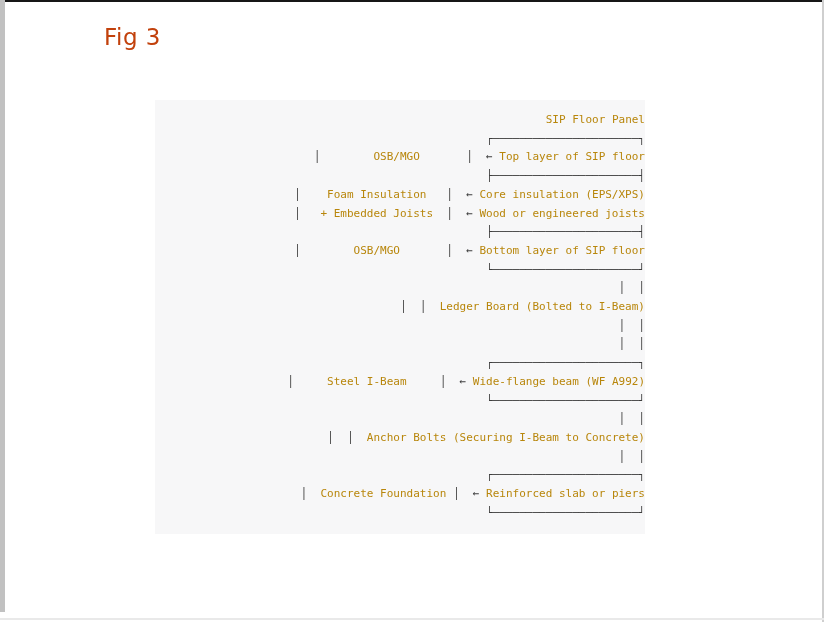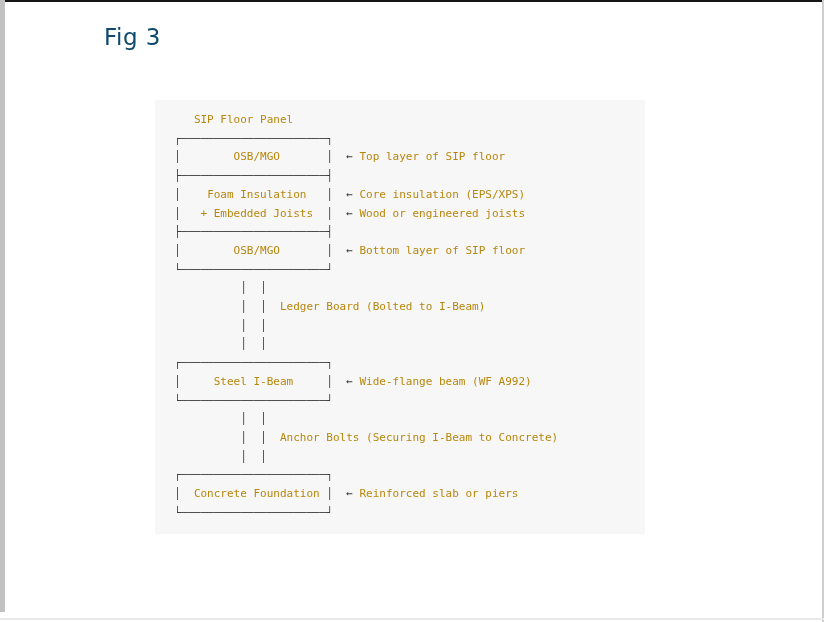--- a/index.html
+++ b/index.html
@@ -14,30 +14,31 @@
   
   .edge-left   { position:absolute; left:0; top:0; width:5px; height:612px; background:#c1c1c1; }
   .edge-top    { position:absolute; left:5px; top:0; width:819px; height:2px; background:#161616; }
   .edge-right  { position:absolute; right:0; top:0; width:2px; height:622px; background:#cfcfcf; }
   .edge-bottom { position:absolute; left:0; top:618px; width:824px; height:2px; background:#e9e9e9; }
 
   .fig-title {
     position: absolute;
     left: 104px; top: 24px;
     font-size: 23px;
-    color: #0c4a6e;
+    color: #c2410c;
     letter-spacing: 0.5px;
   }
 
   .code-block {
     position: absolute;
     left: 155px; top: 100px;
     width: 490px; height: 434px;
     background: #f7f7f8;
     padding: 11px 0 0 19px;
+    text-align: right;
   }
   .ascii-art {
     font-family: "DejaVu Sans Mono", "Liberation Mono", monospace;
     font-size: 11px;
     line-height: 18.7px;
     white-space: pre;
     color: #3e3e3e;
   }
   .art-line { white-space: pre; }
   .c-g { color: #3e3e3e; }   

